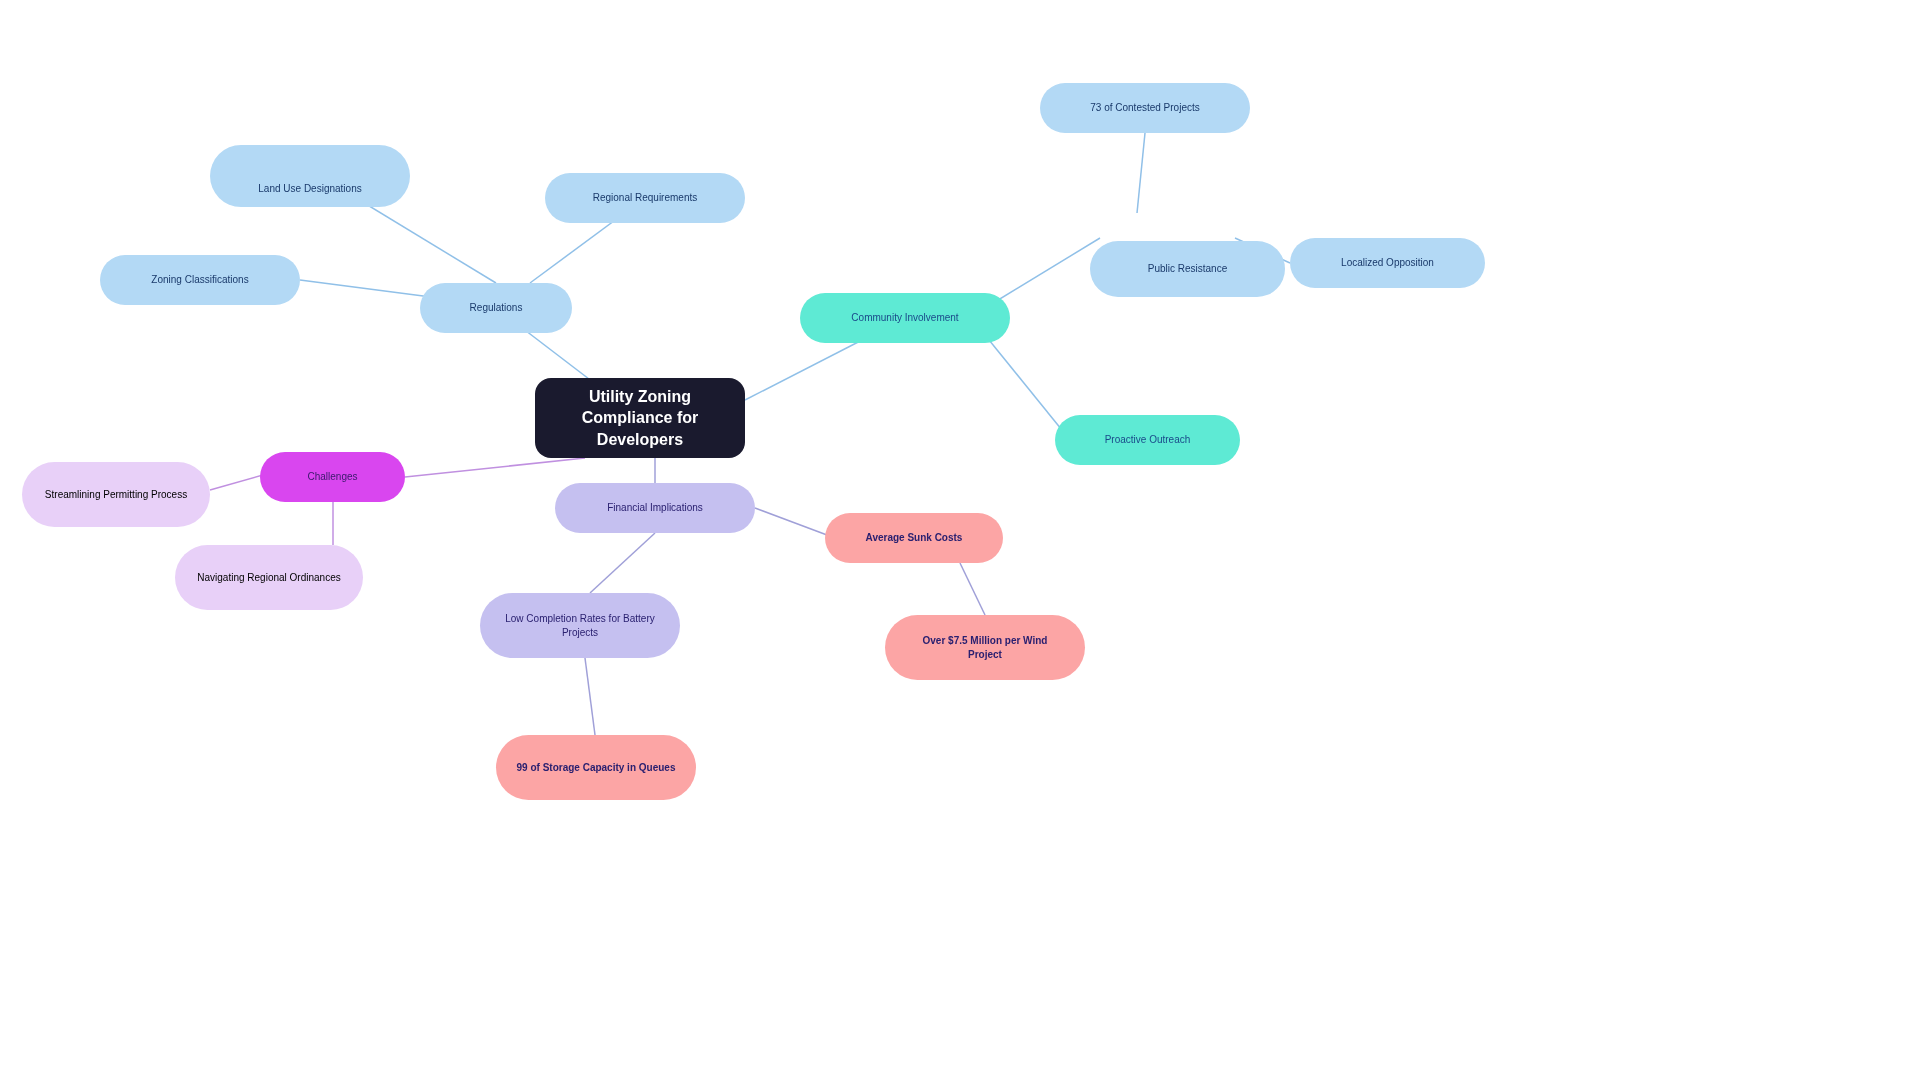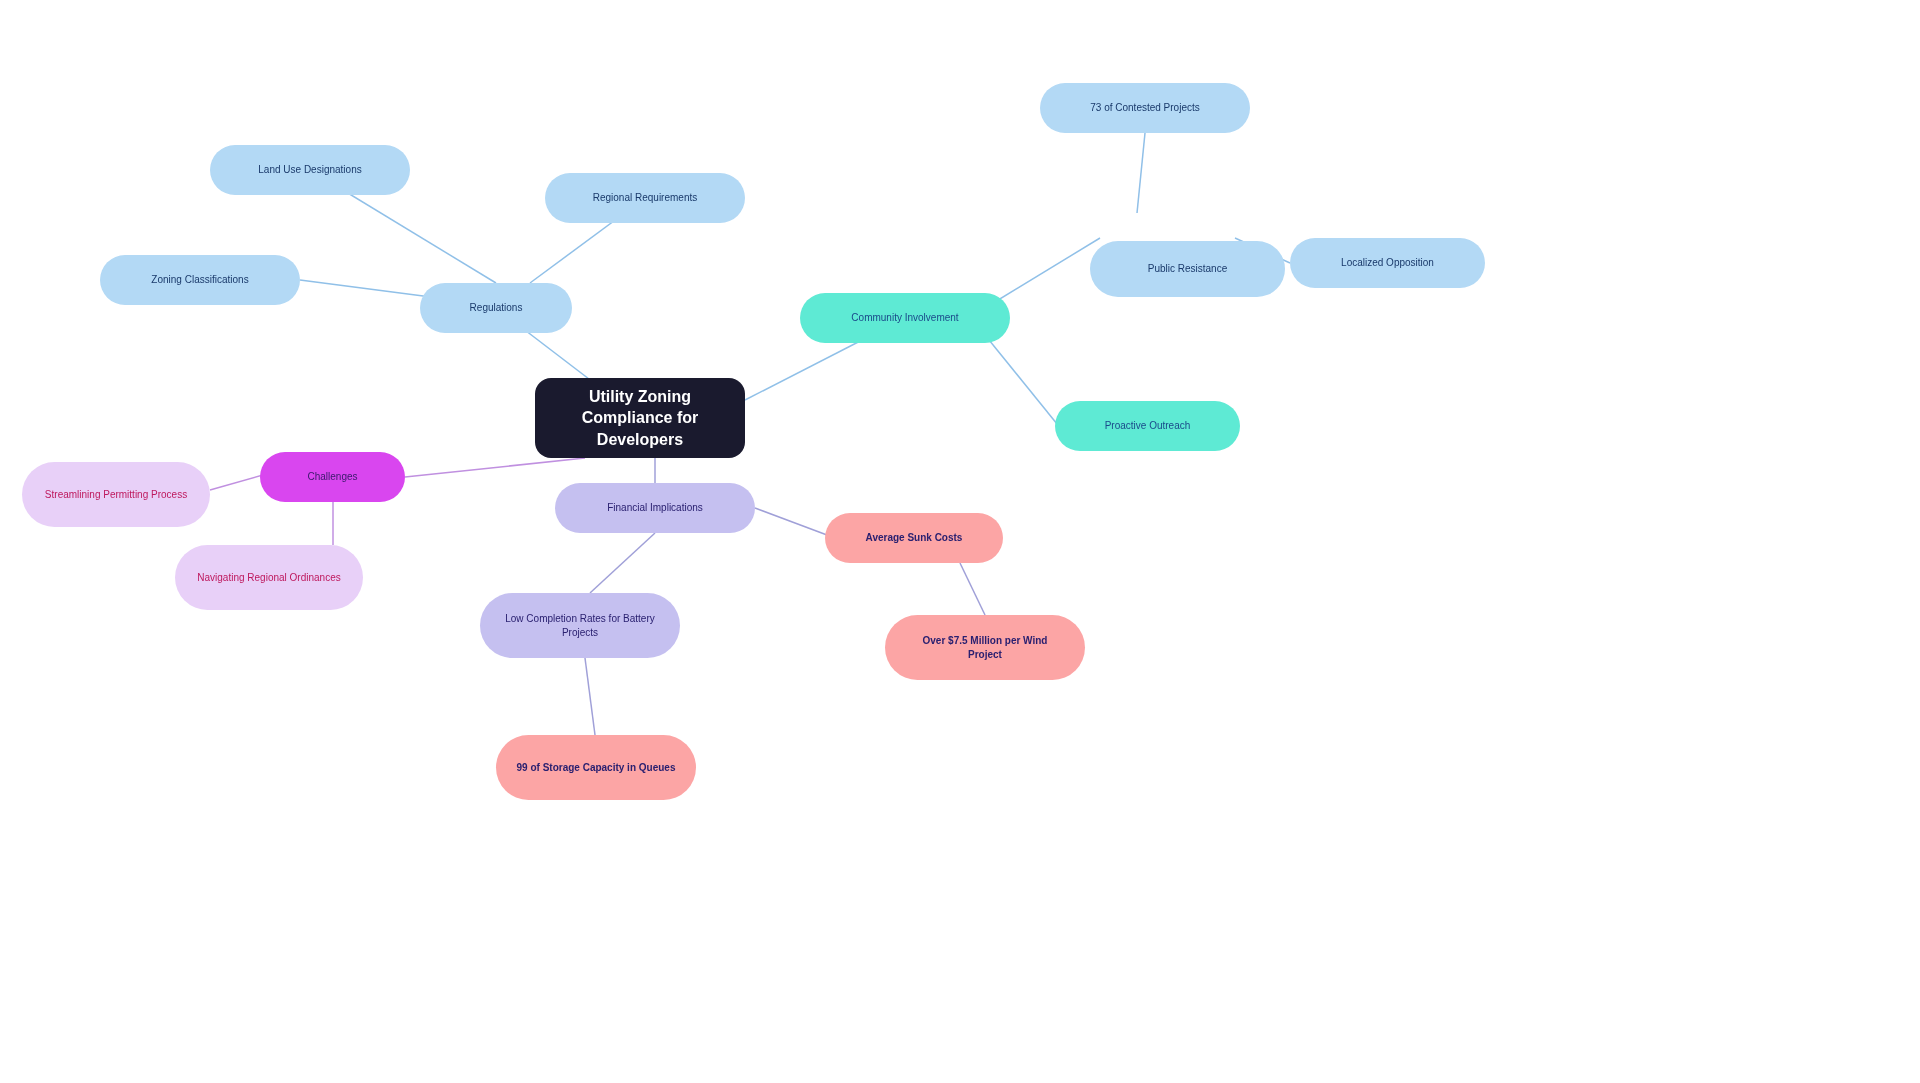--- a/index.html
+++ b/index.html
@@ -40,21 +40,21 @@
     .node-blue-mid {
       background: #5eead4;
       color: #1a4a8a;
     }
     .node-purple {
       background: #d946ef;
       color: #3a1a6b;
     }
     .node-purple-mid {
       background: #e8d0f8;
-      color: #be185d;
+      color: #000000;
     }
     .node-lavender {
       background: #c5c0f0;
       color: #2a2070;
     }
     .node-lavender-mid {
       background: #fca5a5;
       color: #2a2070;
       font-weight: bold;
     }
@@ -90,21 +90,21 @@
   </svg>
 
 <div class="node node-center" style="left:535px; top:378px; width:210px; height:80px;">
   <span>Utility Zoning Compliance for Developers</span>
 </div>
 
 <div class="node node-blue" style="left:420px; top:283px; width:152px; height:50px;">
   <span>Regulations</span>
 </div>
 
-<div class="node node-blue" style="left:210px; top:145px; width:200px; height:50px;">
+<div class="node node-blue" style="left:210px; top:145px; width:200px; height:62px;align-items:flex-end;">
   <span>Land Use Designations</span>
 </div>
 
 <div class="node node-blue" style="left:100px; top:255px; width:200px; height:50px;">
   <span>Zoning Classifications</span>
 </div>
 
 <div class="node node-blue" style="left:545px; top:173px; width:200px; height:50px;">
   <span>Regional Requirements</span>
 </div>
@@ -118,21 +118,21 @@
 </div>
 
 <div class="node node-blue" style="left:1040px; top:83px; width:210px; height:50px;">
   <span>73 of Contested Projects</span>
 </div>
 
 <div class="node node-blue" style="left:1290px; top:238px; width:195px; height:50px;">
   <span>Localized Opposition</span>
 </div>
 
-<div class="node node-blue-mid" style="left:1055px; top:401px; width:185px; height:50px;">
+<div class="node node-blue-mid" style="left:1055px; top:415px; width:185px; height:50px;">
   <span>Proactive Outreach</span>
 </div>
 
 <div class="node node-purple" style="left:260px; top:452px; width:145px; height:50px;">
   <span>Challenges</span>
 </div>
 
 <div class="node node-purple-mid" style="left:22px; top:462px; width:188px; height:65px;">
   <span>Streamlining Permitting Process</span>
 </div>

